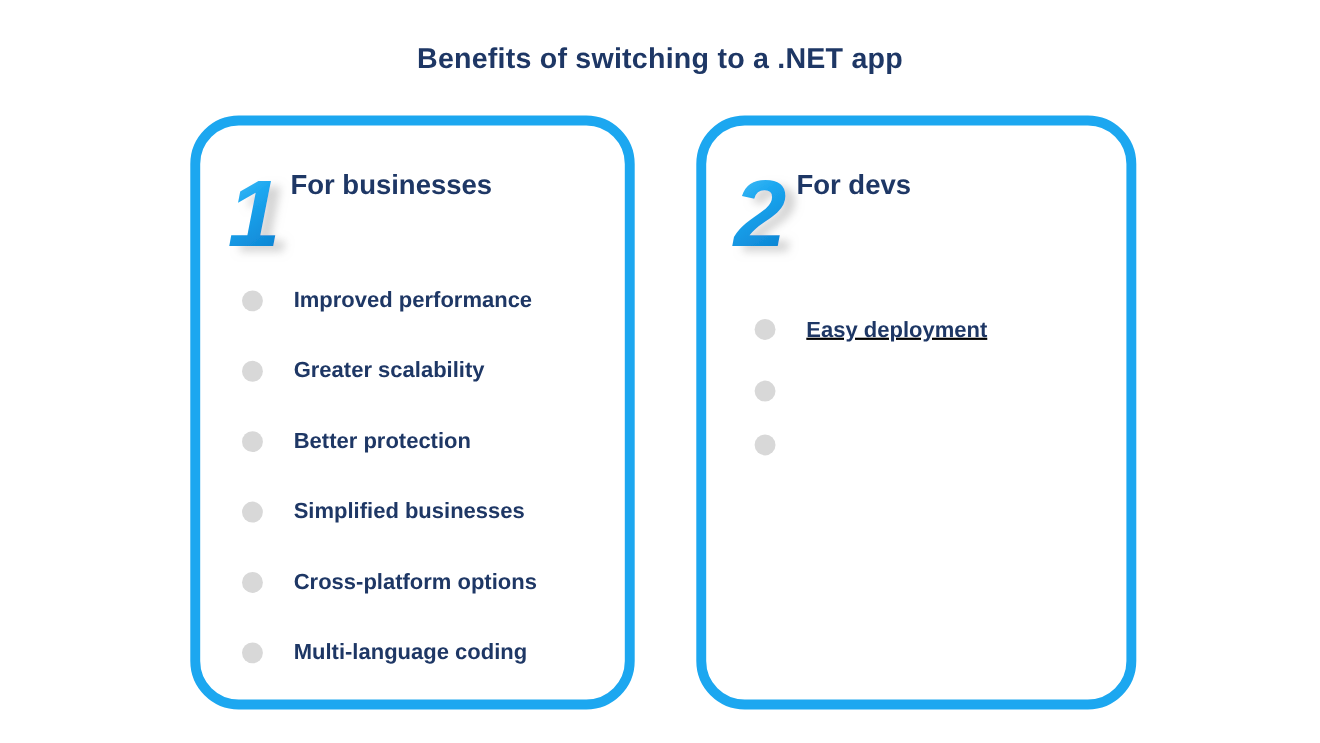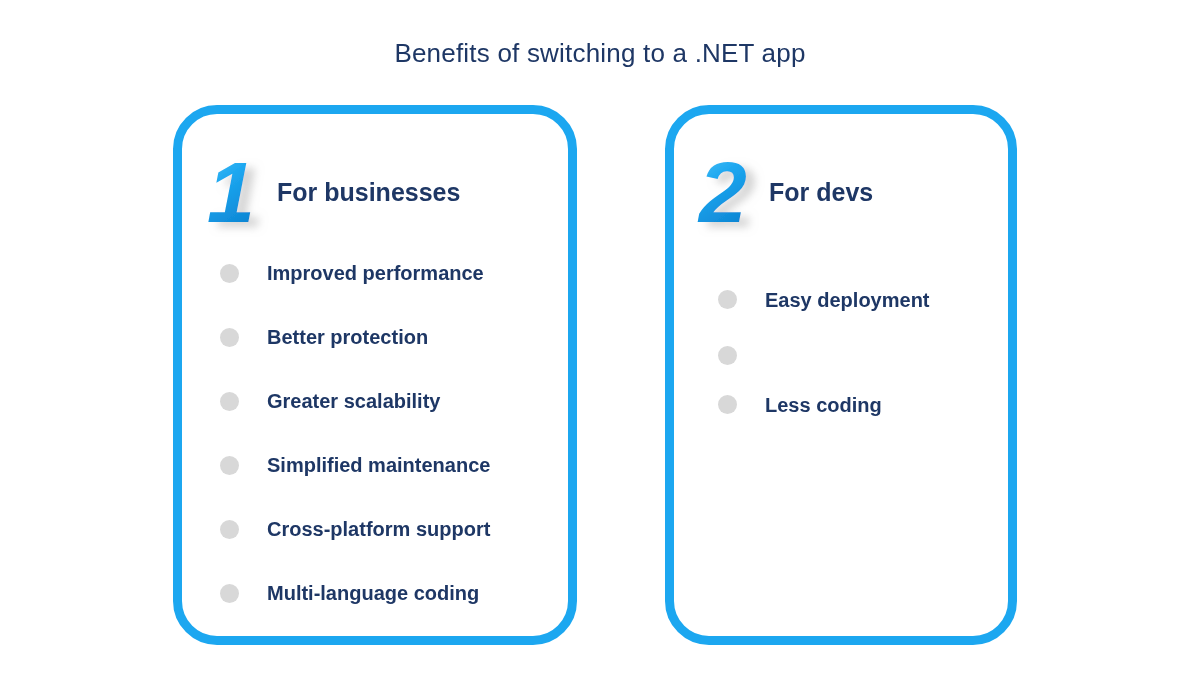--- a/index.html
+++ b/index.html
@@ -12,40 +12,39 @@
     overflow: hidden;
   }
   .title {
     position: absolute;
     top: 38px;
     left: 0;
     width: 1200px;
     margin: 0;
     text-align: center;
     font-size: 26px;
-    font-weight: normal;
+    font-weight: bold;
     letter-spacing: 0.2px;
     color: var(--navy, #1e3765);
   }
   .card {
     position: absolute;
     top: 105px;
     height: 540px;
     box-sizing: border-box;
     background: #ffffff;
     border: 9px solid var(--accent-blue, #1ca7f0);
     border-radius: 44px;
     padding: 40px 24px 0 24px;
   }
   .card-left  { left: 173px; width: 404px; }
-  .card-right { left: 665px; width: 352px; }
+  .card-right { left: 633px; width: 400px; }
   .card-header {
     display: flex;
-    align-items: center;
-    gap: 21px;
+    gap: 8px;
     height: 76px;
   }
   .numeral { display: inline-block; width: 50px; height: 80px; }
   .numeral svg { display: block; width: 50px; height: 80px; overflow: visible; }
   .num-text {
     font-family: "Liberation Sans", sans-serif;
     font-weight: bold;
     font-style: italic;
     font-size: 86px;
   }
@@ -74,21 +73,21 @@
     margin-top: 6px;
     margin-right: 28px;
   }
   .item-text {
     font-size: 20px;
     font-weight: bold;
     line-height: 31px;
     color: var(--navy, #1e3765);
   }
   .card-right .items { margin-top: 54px; padding-left: 20px; }
-  .card-right .item { margin-bottom: 24px; }
+  .card-right .item { margin-bottom: 24px; text-decoration: underline; }
   .card-right .item-text { line-height: 32px; max-width: 250px; }
   .card-right .dot { margin-top: 6px; }
 </style>
 </head>
 <body>
 
 <div class="canvas">
 
   <h1 class="title">Benefits of switching to a .NET app</h1>
 
@@ -111,33 +110,33 @@
       </span>
       <h2 class="card-heading">For businesses</h2>
     </header>
     <ul class="items">
       <li class="item">
         <span class="dot"></span>
         <span class="item-text">Improved performance</span>
       </li>
       <li class="item">
         <span class="dot"></span>
+        <span class="item-text">Greater scalability</span>
+      </li>
+      <li class="item">
+        <span class="dot"></span>
         <span class="item-text">Better protection</span>
       </li>
       <li class="item">
         <span class="dot"></span>
-        <span class="item-text">Greater scalability</span>
+        <span class="item-text">Simplified businesses</span>
       </li>
       <li class="item">
         <span class="dot"></span>
-        <span class="item-text">Simplified maintenance</span>
-      </li>
-      <li class="item">
-        <span class="dot"></span>
-        <span class="item-text">Cross-platform support</span>
+        <span class="item-text">Cross-platform options</span>
       </li>
       <li class="item">
         <span class="dot"></span>
         <span class="item-text">Multi-language coding</span>
       </li>
     </ul>
   </section>
 
   <section class="card card-right">
     <header class="card-header">
@@ -161,18 +160,17 @@
     <ul class="items">
       <li class="item">
         <span class="dot"></span>
         <span class="item-text">Easy deployment</span>
       </li>
       <li class="item">
         <span class="dot"></span>
       </li>
       <li class="item">
         <span class="dot"></span>
-        <span class="item-text">Less coding</span>
       </li>
     </ul>
   </section>
 
 </div>
 
 </body></html>

